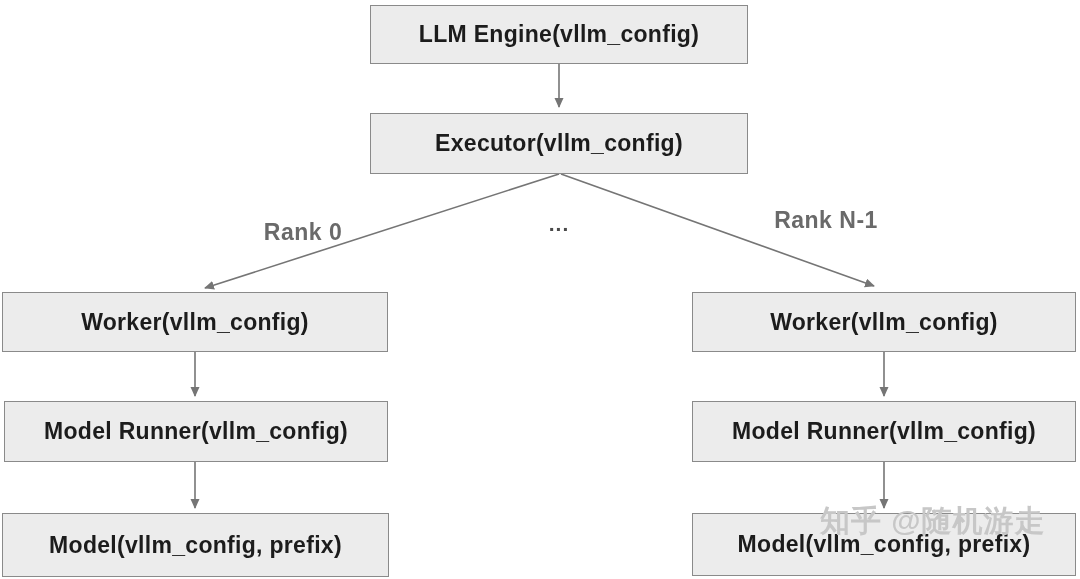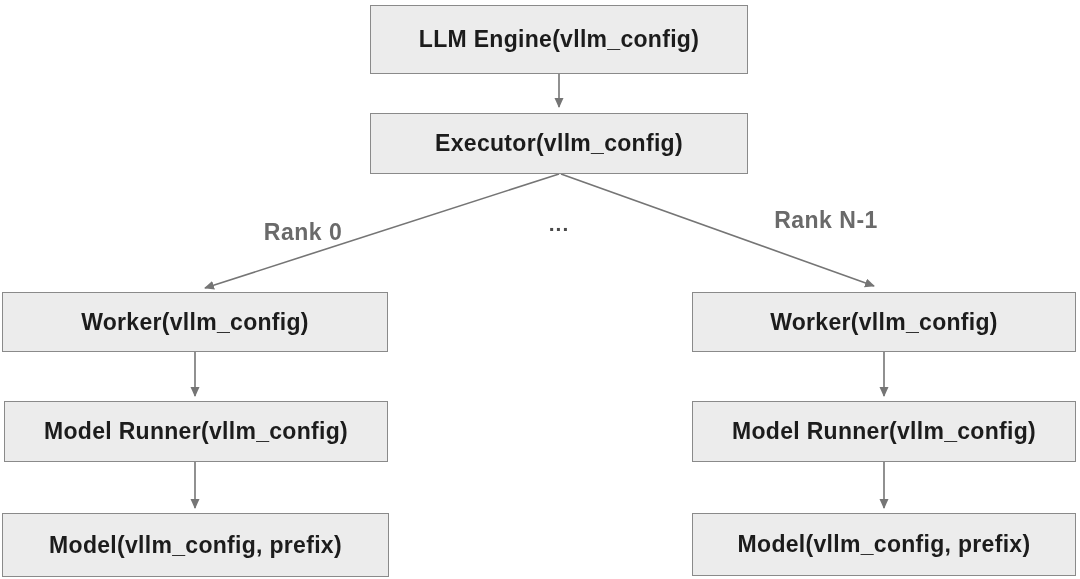--- a/index.html
+++ b/index.html
@@ -37,21 +37,21 @@
     border: 1.5px solid var(--box-border, #8a8a8a);
     display: flex;
     align-items: center;
     justify-content: center;
     color: var(--box-text, #1c1c1c);
     font-size: 23px;
     font-weight: 600;
     letter-spacing: 0.3px;
     white-space: nowrap;
   }
-  .node-llm-engine      { left: 370px; top: 5px;   width: 378px; height: 69px; }
+  .node-llm-engine      { left: 370px; top: 5px;   width: 378px; height: 59px; }
   .node-executor        { left: 370px; top: 113px; width: 378px; height: 61px; text-align: center; }
   .node-worker-left     { left: 2px;   top: 292px; width: 386px; height: 60px; }
   .node-model-runner-left { left: 4px; top: 401px; width: 384px; height: 61px; }
   .node-model-left      { left: 2px;   top: 513px; width: 387px; height: 64px; }
   .node-worker-right    { left: 692px; top: 292px; width: 384px; height: 60px; }
   .node-model-runner-right { left: 692px; top: 401px; width: 384px; height: 61px; }
   .node-model-right     { left: 692px; top: 513px; width: 384px; height: 63px; }
   .edge-label {
     position: absolute;
     transform: translate(-50%, -50%);
@@ -132,14 +132,15 @@
   </div>
 
   <div class="node node-model-right">
     <span>Model(vllm_config, prefix)</span>
   </div>
 
   <div class="edge-label edge-label-rank0">Rank 0</div>
   <div class="edge-label edge-label-ellipsis">...</div>
   <div class="edge-label edge-label-rankn">Rank N-1</div>
 
+  <div class="watermark">知乎 @随机游走</div>
 
 </div>
 
 </body></html>

